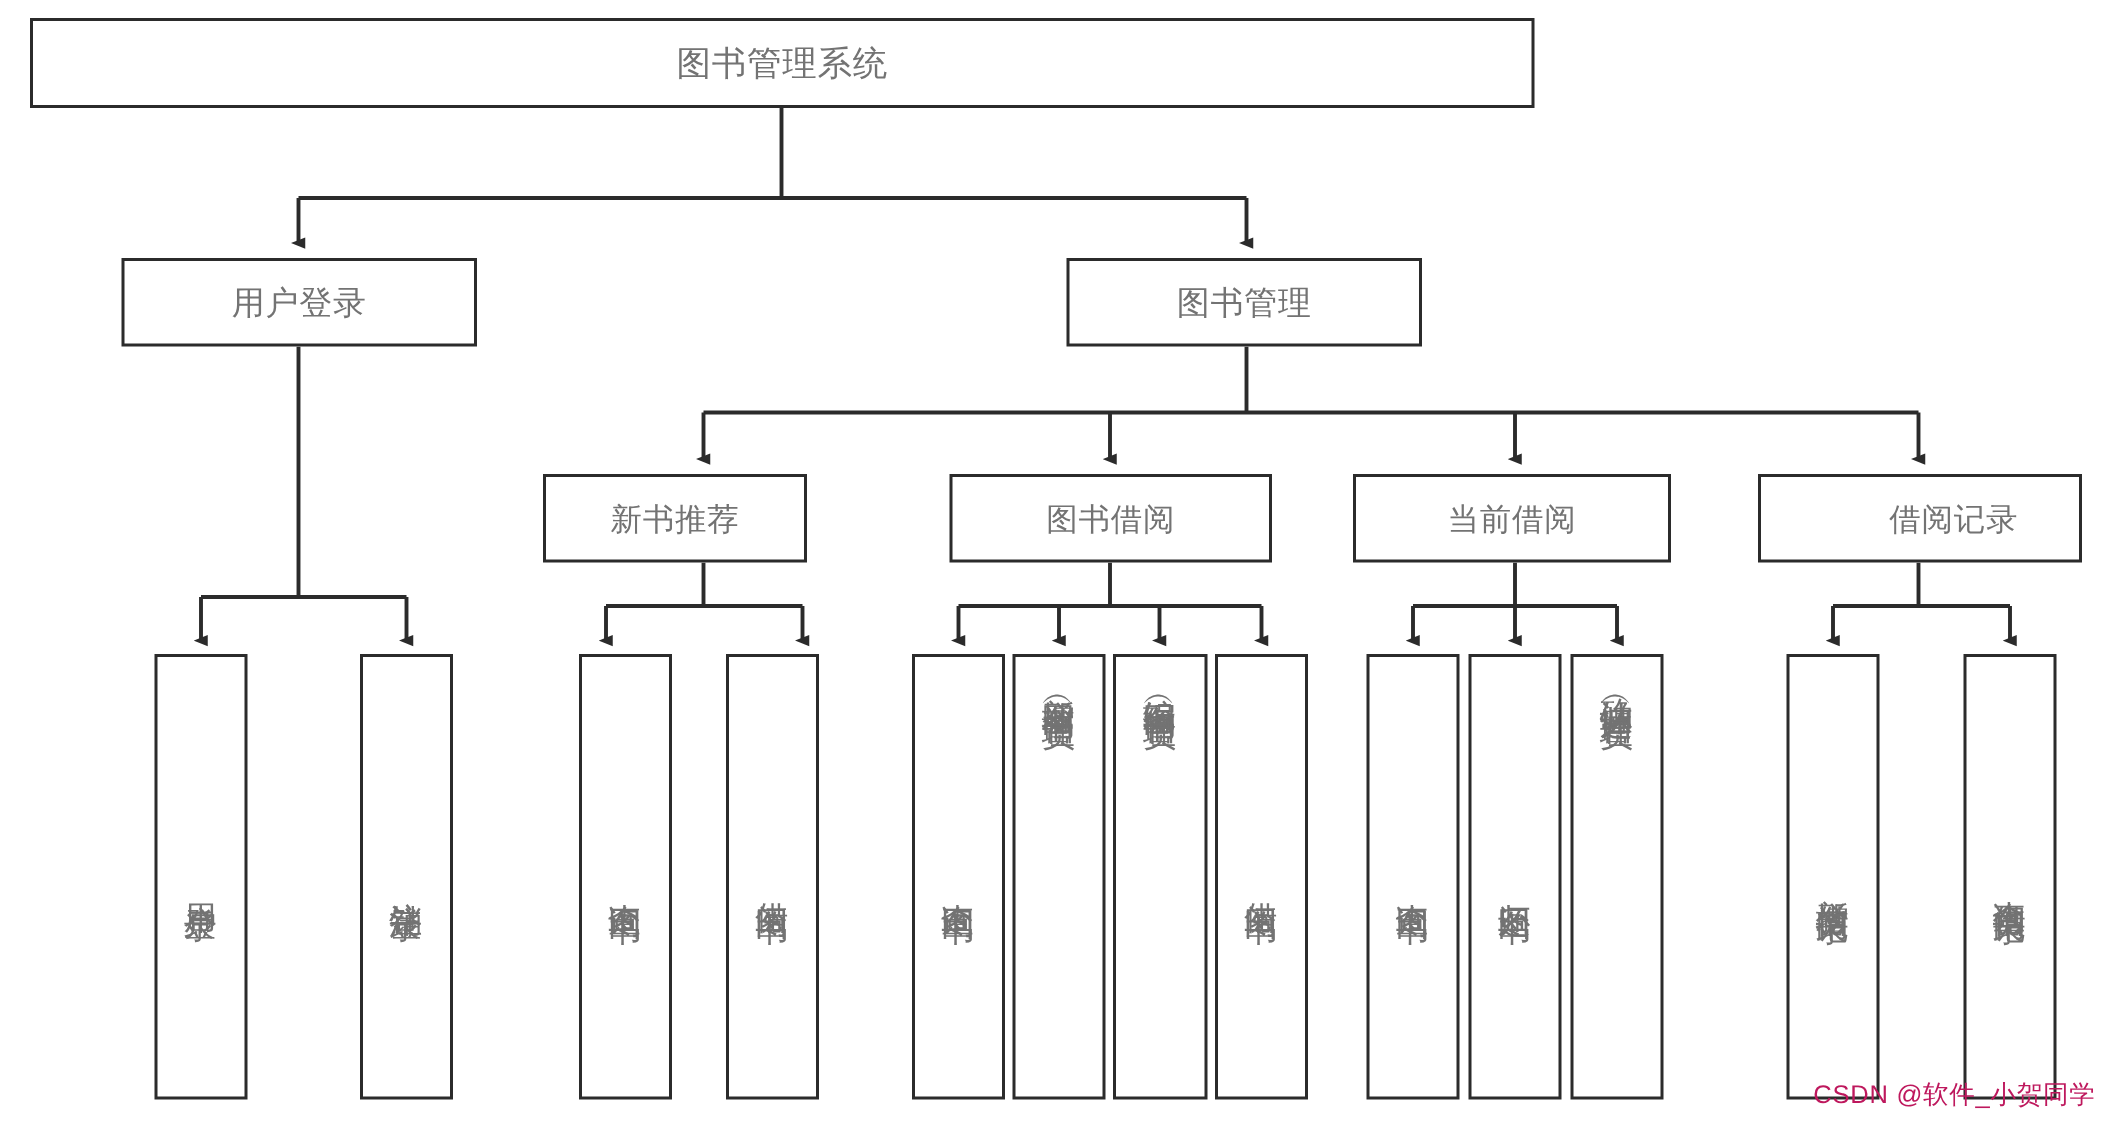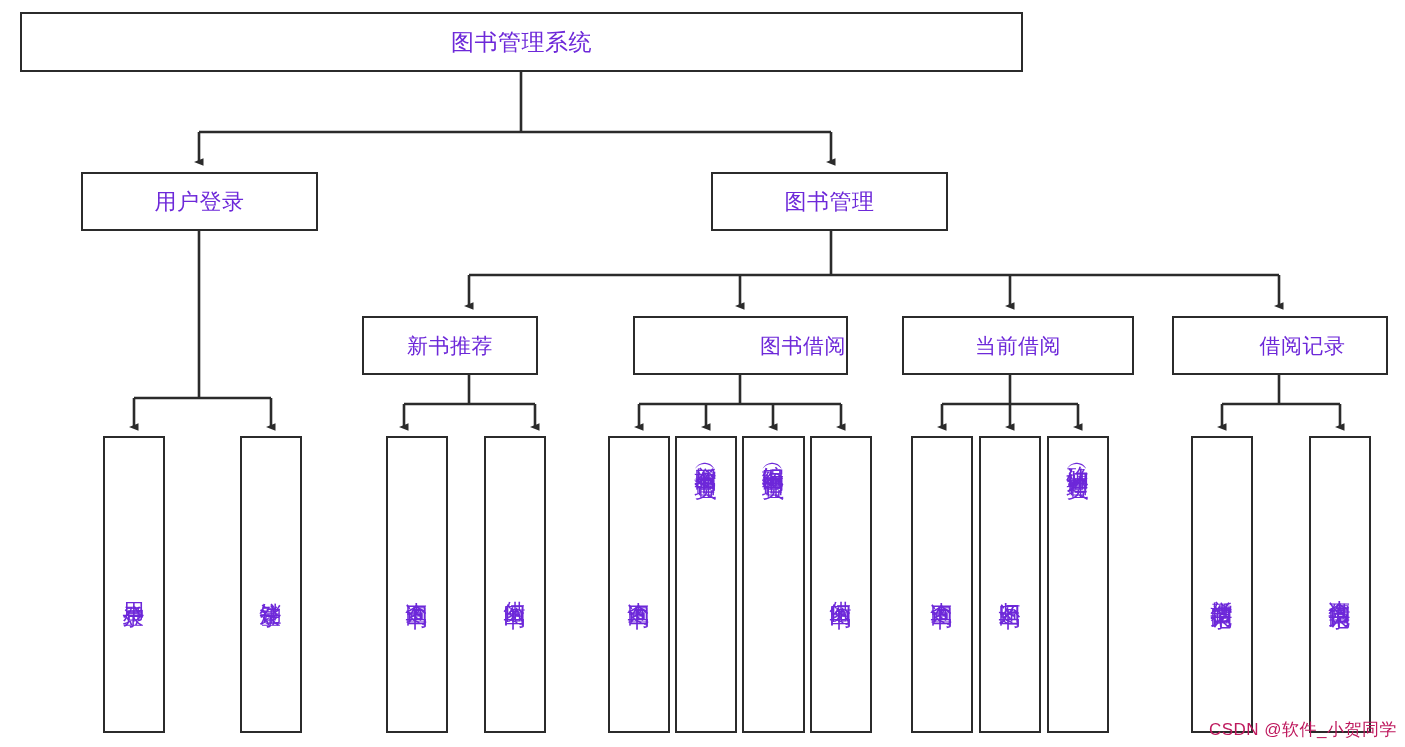--- a/index.html
+++ b/index.html
@@ -26,21 +26,21 @@
     pointer-events: none;
   }
   .node {
     position: absolute;
     box-sizing: border-box;
     background: #ffffff;
     border: 2px solid #2b2b2b;
     display: flex;
     align-items: center;
     justify-content: center;
-    color: #6d28d9;
+    color: #737373;
     letter-spacing: 0.5px;
   }
   .node.root {
     font-size: 23px;
   }
   .node.level2 {
     font-size: 22px;
   }
   .node.level3 {
     font-size: 21px;
@@ -140,24 +140,24 @@
   <div class="node level2" style="left:81px; top:172px; width:237px; height:59px;">
     <span>用户登录</span>
   </div>
   <div class="node level2" style="left:711px; top:172px; width:237px; height:59px;justify-content:center;">
     <span>图书管理</span>
   </div>
 
   <div class="node level3" style="left:362px; top:316px; width:176px; height:59px;">
     <span>新书推荐</span>
   </div>
-  <div class="node level3" style="left:633px; top:316px; width:215px; height:59px;justify-content:flex-end;">
+  <div class="node level3" style="left:633px; top:316px; width:215px; height:59px;">
     <span>图书借阅</span>
   </div>
-  <div class="node level3" style="left:902px; top:316px; width:232px; height:59px;">
+  <div class="node level3" style="left:902px; top:316px; width:212px; height:59px;">
     <span>当前借阅</span>
   </div>
   <div class="node level3" style="left:1172px; top:316px; width:216px; height:59px;padding-left:45px;">
     <span>借阅记录</span>
   </div>
 
   <div class="node leaf" style="left:103px; top:436px; width:62px; height:297px;">
     <div class="leaf-inner">
         <span class="vtext">用户登录</span>
       </div>

